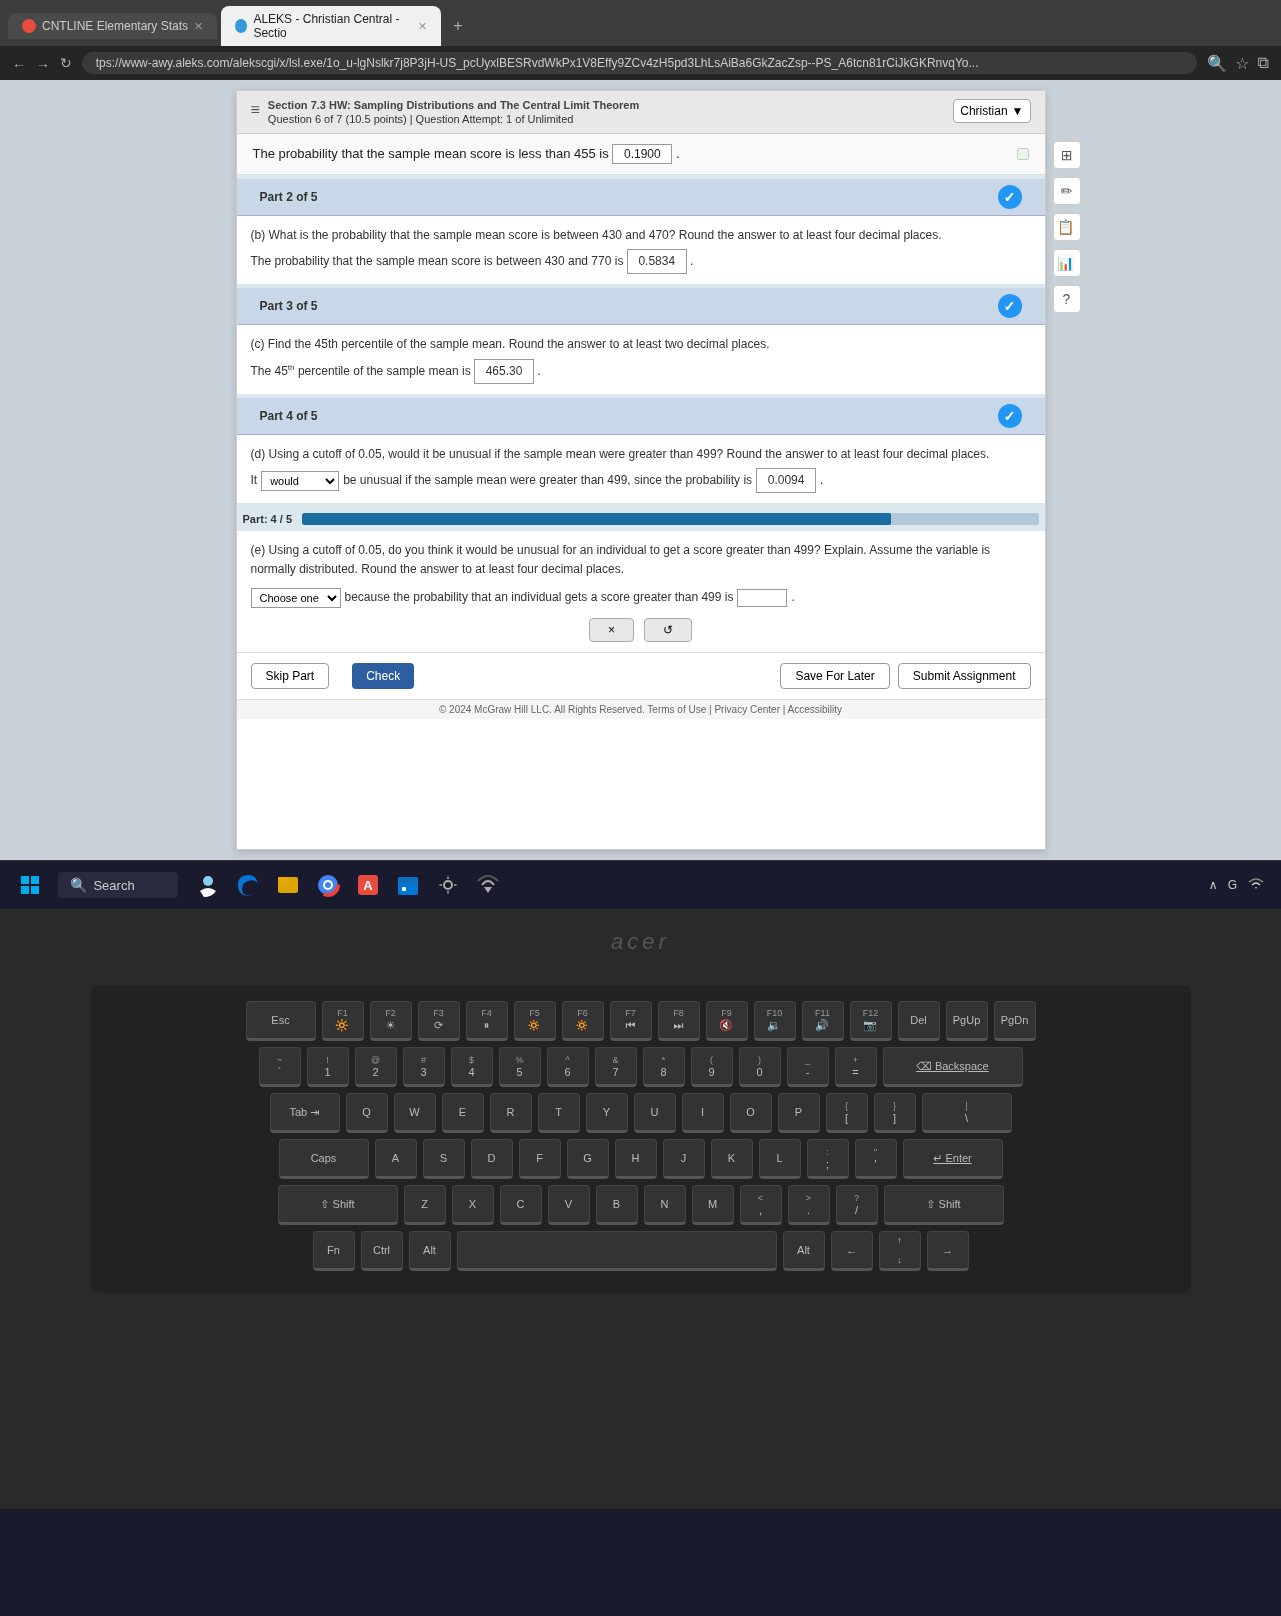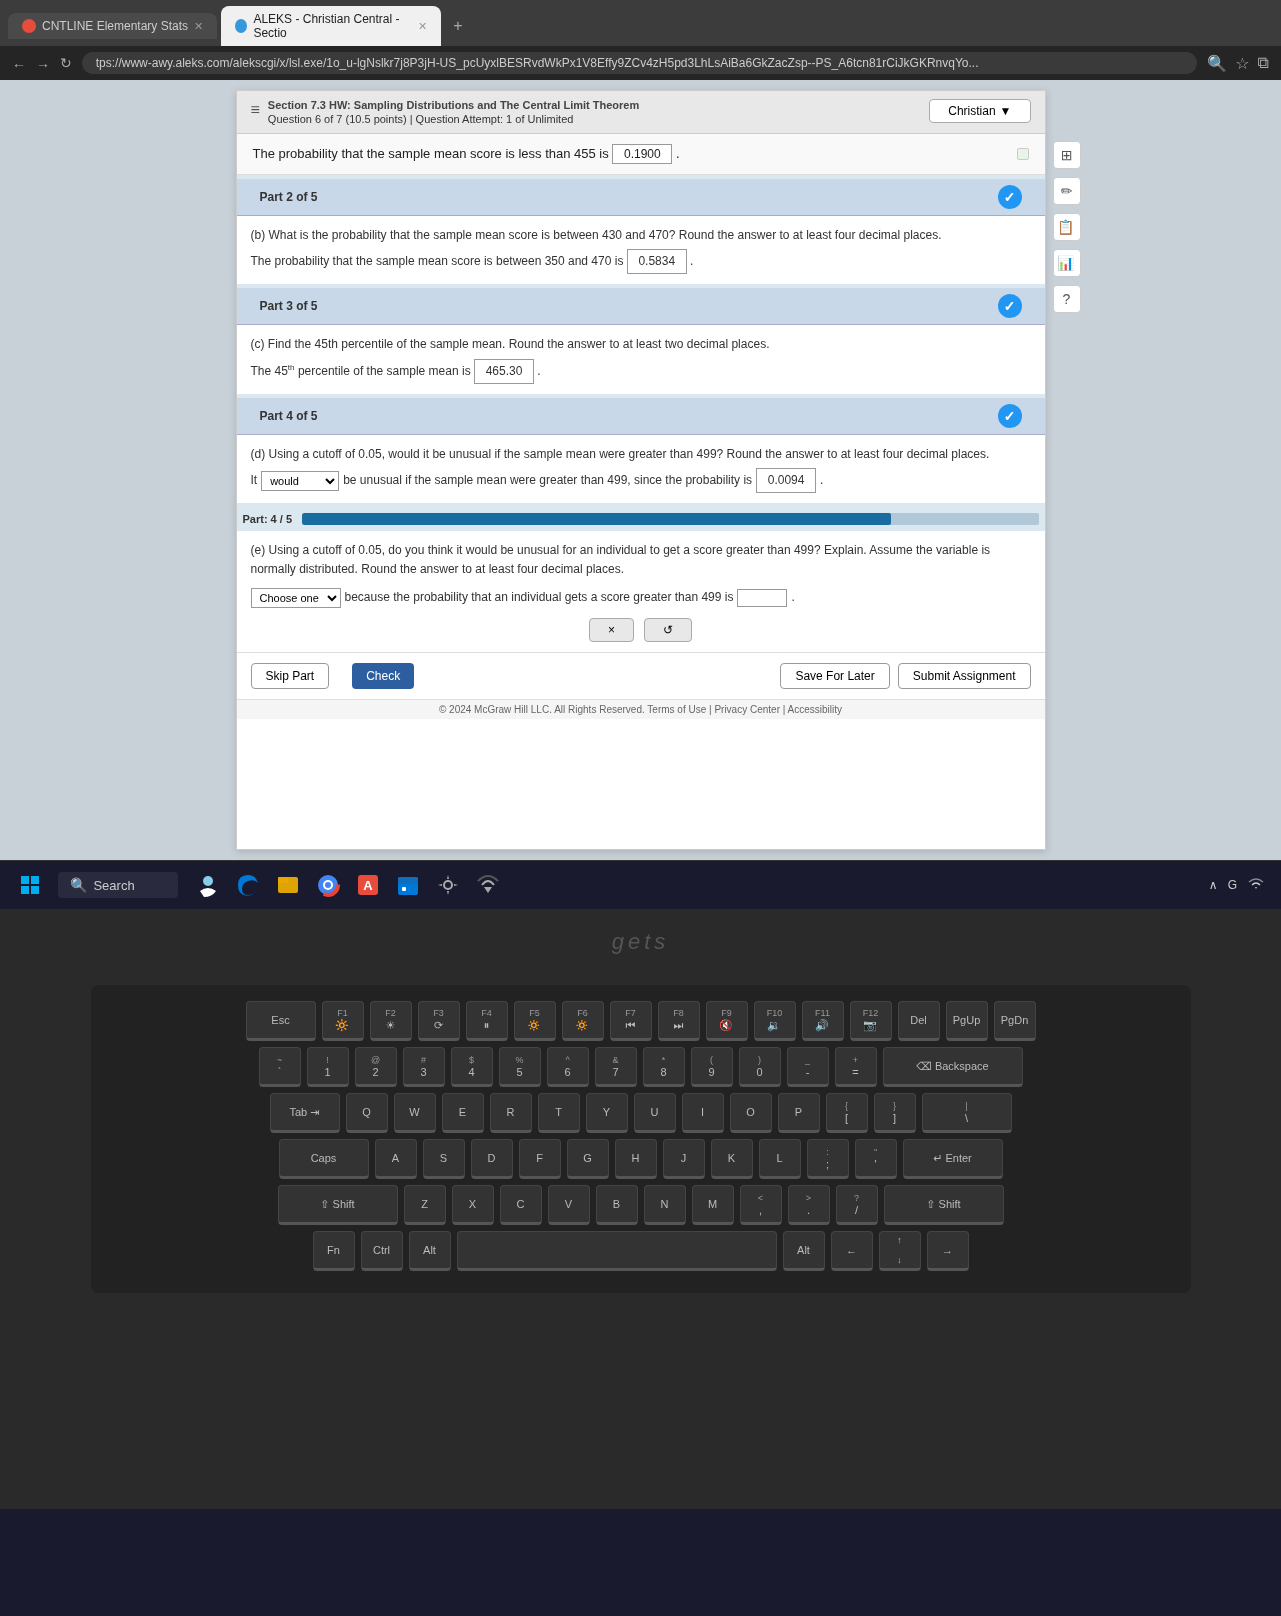--- a/index.html
+++ b/index.html
@@ -121,21 +121,21 @@
     }
     .header-title div:first-child {
       font-weight: bold;
       color: #444;
       margin-bottom: 2px;
     }
     .user-button {
       background: #fff;
       border: 1px solid #aaa;
       border-radius: 4px;
-      padding: 4px 18px;
+      padding: 4px 6px;
       font-size: 12px;
       cursor: pointer;
       display: flex;
       align-items: center;
       gap: 4px;
     }
 
     
     .right-sidebar {
       position: absolute;
@@ -431,21 +431,21 @@
       align-items: center;
       justify-content: center;
       color: #bbb;
       font-size: 11px;
       cursor: pointer;
       flex-direction: column;
       gap: 1px;
     }
     .key.wide { min-width: 70px; }
     .key.wider { min-width: 90px; }
-    .key.widest { min-width: 140px; }
+    .key.widest { min-width: 140px; text-decoration: underline; }
     .key.space { min-width: 320px; }
     .key .top-char { font-size: 9px; color: #999; }
     .key .bot-char { font-size: 11px; }
 
     sup { font-size: 8px; }
   </style>
 </head>
 <body>
 
 <div class="browser-chrome">
@@ -510,21 +510,21 @@
 
     <div class="section-divider"></div>
     <div>
       <div class="part-header">
         <span>Part 2 of 5</span>
         <div class="check-circle">✓</div>
       </div>
       <div class="part-content">
         <div>(b) What is the probability that the sample mean score is between 430 and 470? Round the answer to at least four decimal places.</div>
         <div class="answer-text">
-          <span>The probability that the sample mean score is between 350 and 470 is</span>
+          <span>The probability that the sample mean score is between 430 and 770 is</span>
           <span class="answer-box">0.5834</span>
           <span>.</span>
         </div>
       </div>
     </div>
 
     <div class="section-divider"></div>
     <div>
       <div class="part-header">
         <span>Part 3 of 5</span>
@@ -693,21 +693,21 @@
       <svg width="18" height="14" viewBox="0 0 18 14">
         <path d="M9 12 L10 10 L8 10 Z" fill="#ccc"></path>
         <path d="M5 8 Q9 4 13 8" fill="none" stroke="#ccc" stroke-width="1.5"></path>
         <path d="M2 5 Q9 -1 16 5" fill="none" stroke="#888" stroke-width="1.5"></path>
       </svg>
     </span>
   </div>
 </div>
 
 <div class="laptop-area">
-  <div class="laptop-brand">gets</div>
+  <div class="laptop-brand">acer</div>
 
   <div class="keyboard-area">
 
     <div class="key-row">
       <div class="key wide">
           <span class="bot-char">Esc</span>
         </div>
       <div class="key">
           <span class="top-char">F1</span>
           <span class="bot-char">🔆</span>

